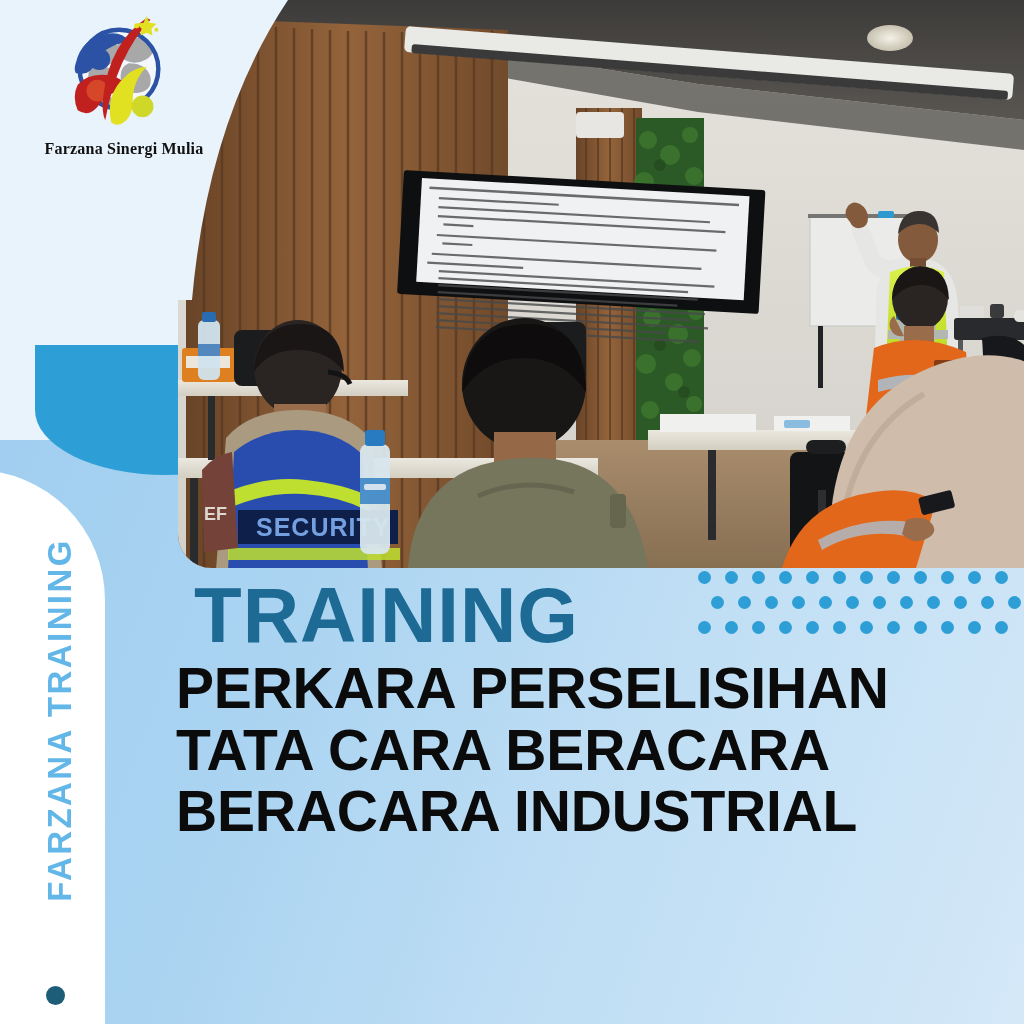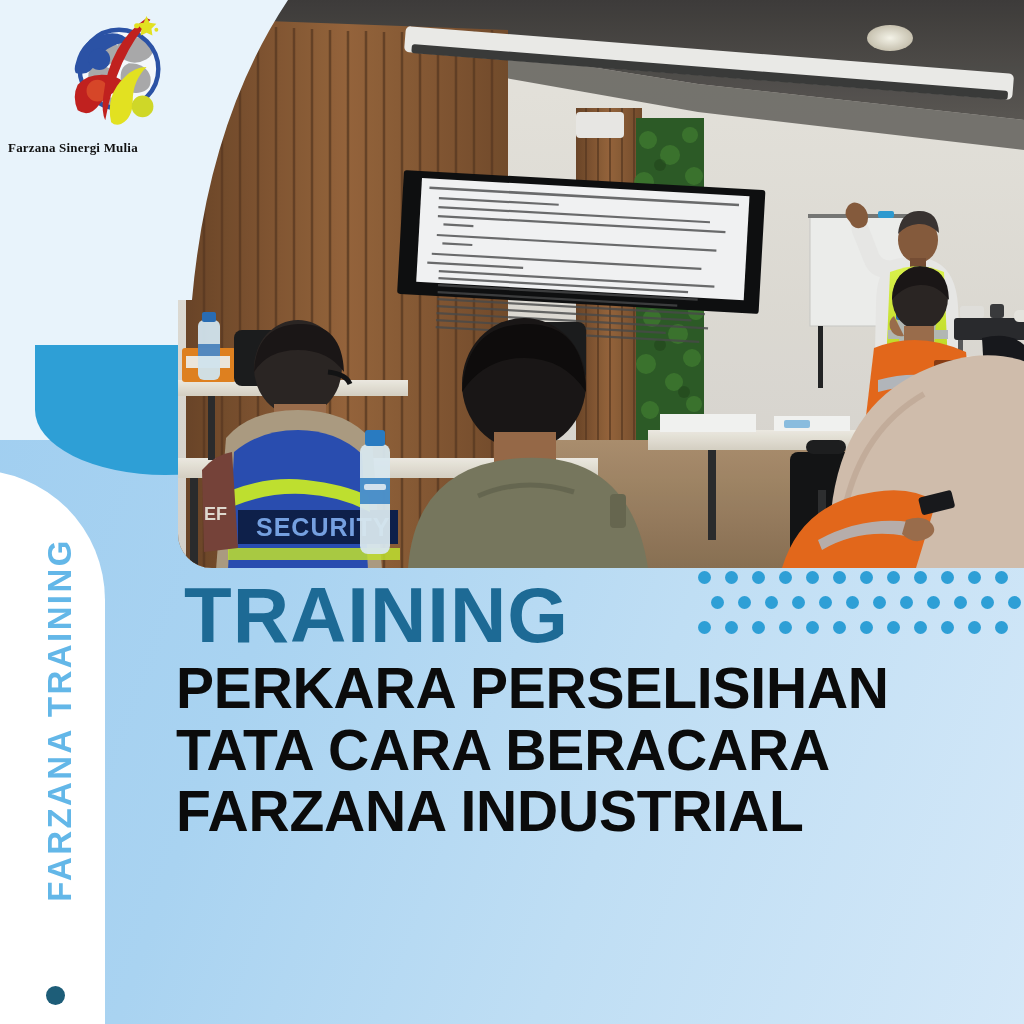--- a/index.html
+++ b/index.html
@@ -26,22 +26,22 @@
     position:absolute;left:-260px;top:470px;width:365px;height:620px;
     background:#ffffff;border-radius:0 130px 0 0;
   }
   .bg-white-strip{
     position:absolute;left:0;top:600px;width:105px;height:424px;background:#fff;
   }
   
   .logo-block{position:absolute;left:0;top:0;width:250px;height:205px;}
   .logo-mark{position:absolute;left:60px;top:12px;width:118px;height:118px;}
   .logo-text{
-    position:absolute;left:8px;top:140px;width:232px;text-align:left;
-    font-family:"Liberation Serif", serif;font-weight:700;font-size:13px;
+    position:absolute;left:8px;top:140px;width:232px;text-align:center;
+    font-family:"Liberation Serif", serif;font-weight:700;font-size:16px;
     color:#111;letter-spacing:.2px;
   }
   
   .photo{
     position:absolute;left:178px;top:0;width:846px;height:568px;
     border-radius:0 0 0 34px;overflow:hidden;background:#6b5540;
   }
   .photo svg{display:block;width:100%;height:100%;}
   .photo-curve-mask{
     position:absolute;left:178px;top:0;width:110px;height:300px;pointer-events:none;
@@ -57,21 +57,21 @@
     line-height:60px;text-align:center;white-space:nowrap;
   }
   .side-dot{
     position:absolute;left:46px;top:986px;width:19px;height:19px;border-radius:50%;
     background:#1d5d78;
   }
   
   .headline{position:absolute;left:176px;top:578px;width:690px;}
   .h-training{
     font-size:78px;font-weight:700;color:#1d6a95;letter-spacing:1px;
-    line-height:.95;margin:0 0 6px 8px;
+    line-height:.95;margin:0 0 6px 18px;
   }
   .h-sub{
     font-size:57px;font-weight:700;color:#0b0b0b;line-height:1.08;
     letter-spacing:-.2px;margin:0;
   }
   .h-sub div{white-space:nowrap;}
 </style>
 </head>
 <body>
 
@@ -501,17 +501,17 @@
     </div>
 
   <div class="side-label">FARZANA TRAINING</div>
   <div class="side-dot"></div>
 
   <div class="headline">
     <div class="h-training">TRAINING</div>
     <div class="h-sub">
       <div>PERKARA PERSELISIHAN</div>
       <div>TATA CARA BERACARA</div>
-      <div>FARZANA INDUSTRIAL</div>
+      <div>BERACARA INDUSTRIAL</div>
     </div>
   </div>
 
 </div>
 
 </body></html>

